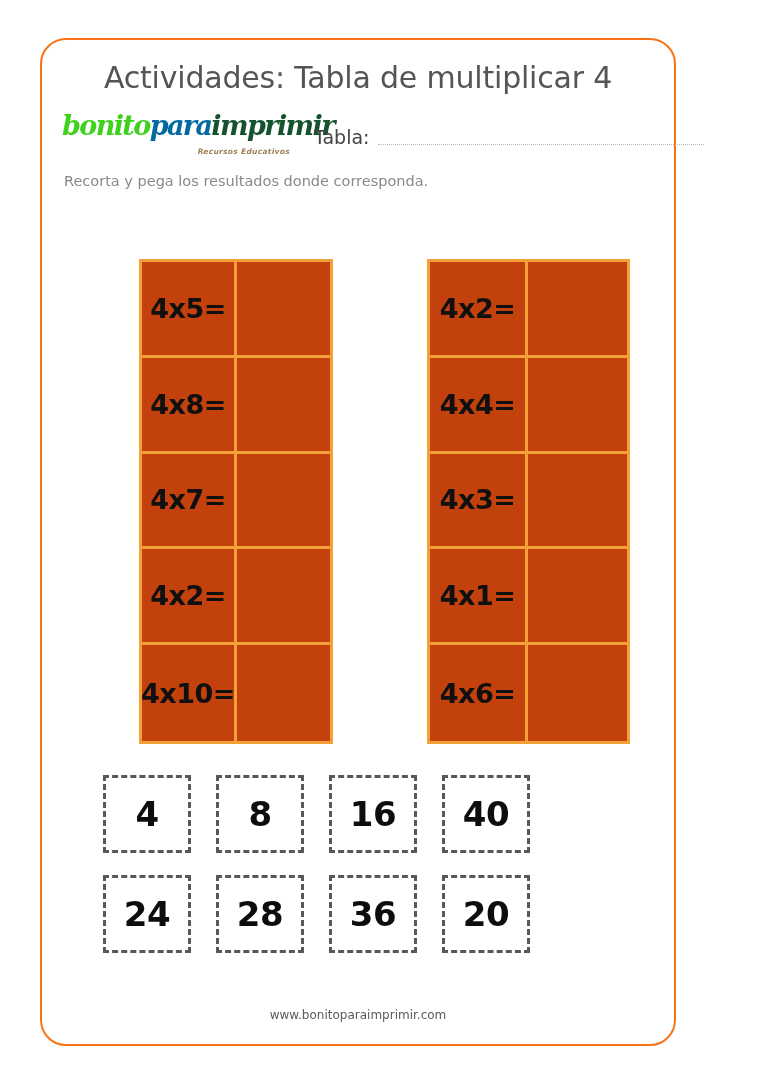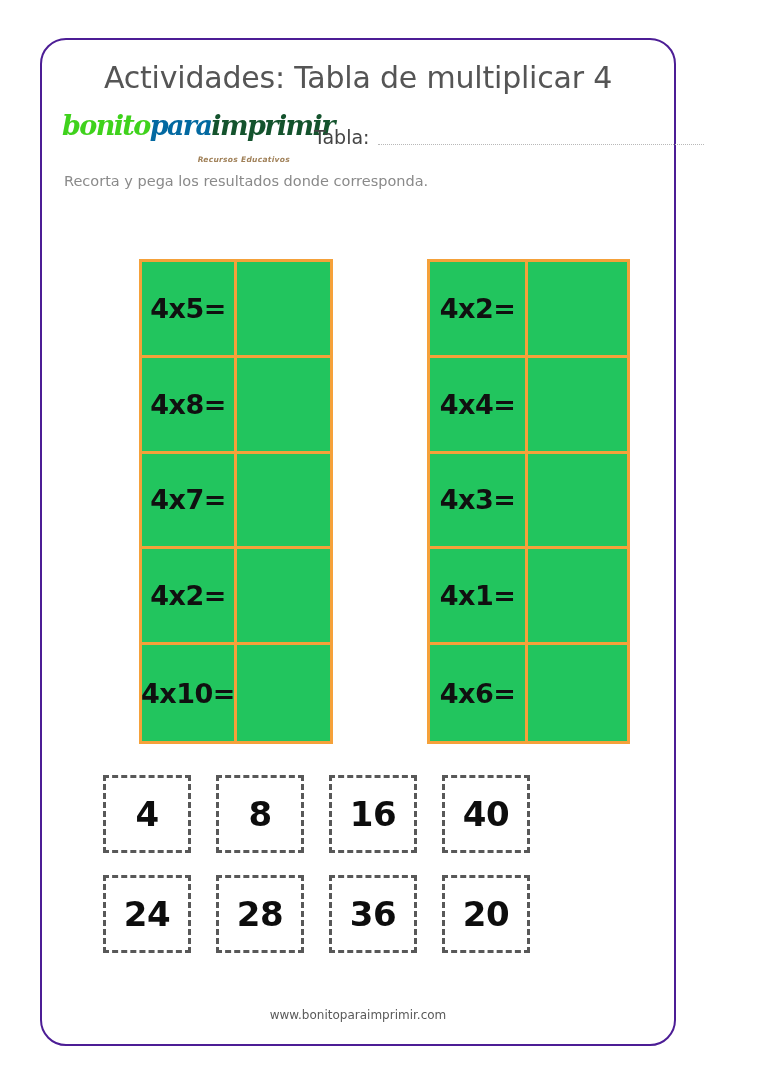--- a/index.html
+++ b/index.html
@@ -15,21 +15,21 @@
     overflow: hidden;
   }
 
   
   .sheet {
     position: absolute;
     left: 40px;
     top: 38px;
     width: 636px;
     height: 1008px;
-    border: 2px solid #4c1d95;
+    border: 2px solid #f97316;
     border-radius: 26px;
     box-sizing: border-box;
     background: #ffffff;
   }
 
   
   .title {
     position: absolute;
     left: 0;
     top: 20px;
@@ -55,21 +55,21 @@
     font-weight: bold;
     font-size: 27px;
     letter-spacing: -1.6px;
     line-height: 1;
     white-space: nowrap;
   }
   .brand-logo .seg-1 { color: #3fd21c; }
   .brand-logo .seg-2 { color: #0369a1; }
   .brand-logo .seg-3 { color: #14532d; }
   .brand-tagline {
-    margin-top: 16px;
+    margin-top: 8px;
     text-align: right;
     width: 228px;
     font-family: "DejaVu Sans", sans-serif;
     font-style: italic;
     font-weight: bold;
     font-size: 7.5px;
     color: #a08058;
     letter-spacing: 0.3px;
   }
 
@@ -110,21 +110,21 @@
     left: 0;
     top: 0;
     width: 100%;
     height: 100%;
     pointer-events: none;
   }
   .mtable {
     position: absolute;
     border: 3px solid #f5a13a;
     box-sizing: border-box;
-    background: #22c55e;
+    background: #c2410c;
     pointer-events: auto;
   }
   .mtable.left  { left: 97px;  top: 219px; width: 194px; height: 485px; }
   .mtable.right { left: 385px; top: 219px; width: 203px; height: 485px; }
 
   .mrow {
     display: flex;
     height: 20%;
     box-sizing: border-box;
     border-bottom: 3px solid #f5a13a;

